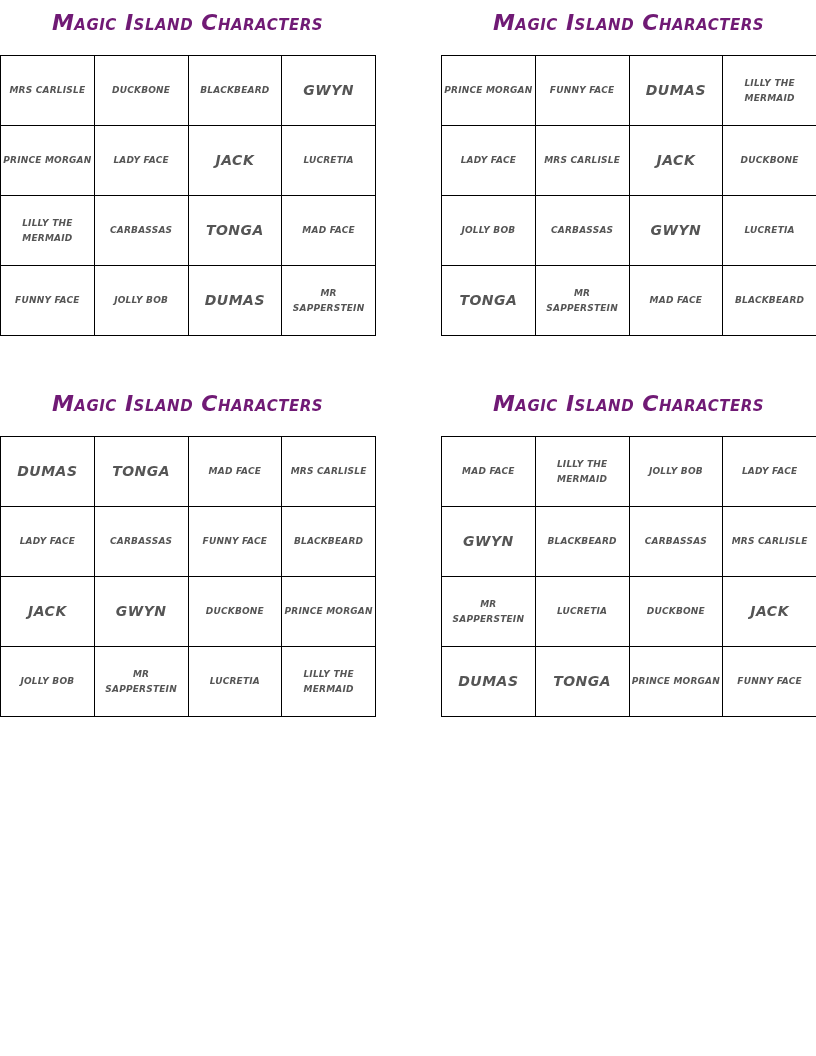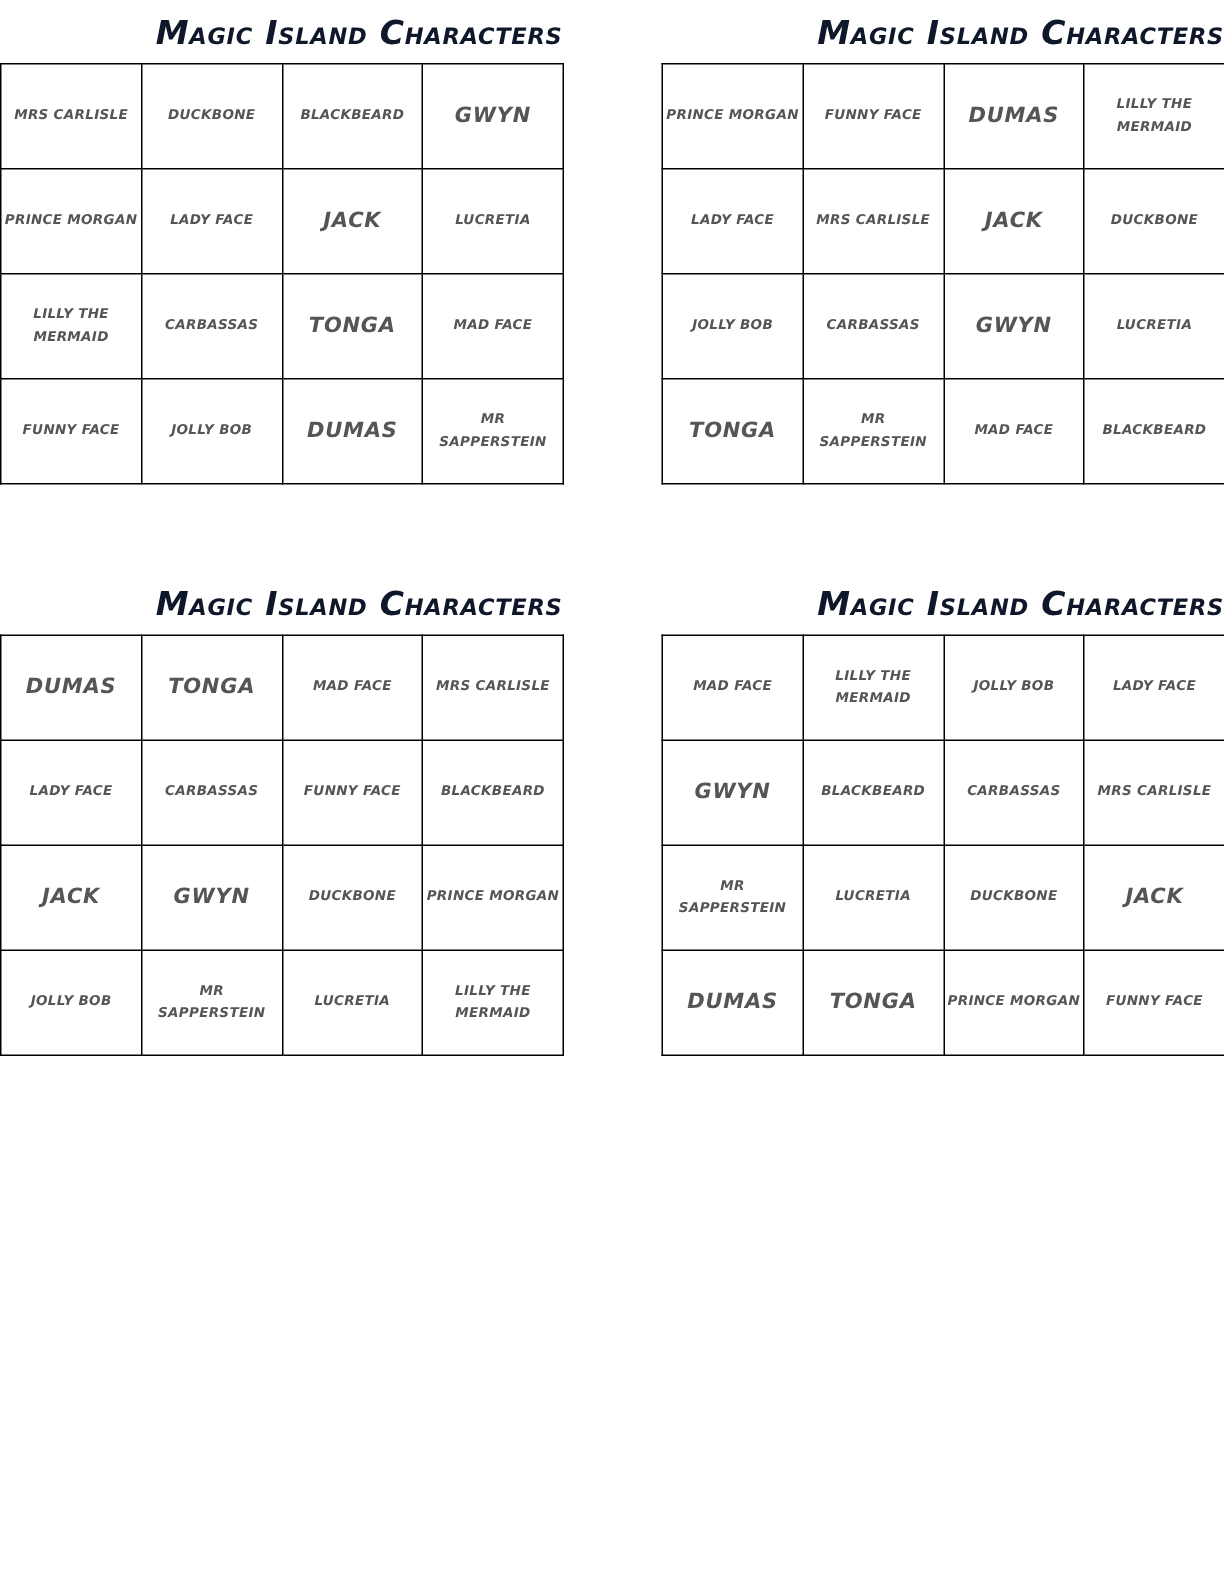--- a/index.html
+++ b/index.html
@@ -1,24 +1,24 @@
 <!DOCTYPE html>
 <html><head>
 <meta charset="utf-8">
 <style>
   html, body { margin: 0; padding: 0; background: #ffffff; }
   body { width: 816px; height: 1056px; position: relative; overflow: hidden; font-family: "DejaVu Sans", sans-serif; }
   .card { position: absolute; width: 375px; }
   .card-title {
     position: absolute; left: 0; width: 375px; top: 10px; height: 34px;
-    text-align: right; font-family: "DejaVu Sans", sans-serif; font-weight: bold; font-style: italic;
-    font-size: 22px; letter-spacing: 0.5px; color: #0f172a; font-variant: small-caps;
+    text-align: center; font-family: "DejaVu Sans", sans-serif; font-weight: bold; font-style: italic;
+    font-size: 22px; letter-spacing: 0.5px; color: #701a75; font-variant: small-caps;
   }
   .grid {
-    position: absolute; top: 42px; left: 0; width: 375px; height: 281px;
+    position: absolute; top: 55px; left: 0; width: 375px; height: 281px;
     border-collapse: collapse; table-layout: fixed;
   }
   .grid td {
     border: 1.5px solid #000; width: 93.75px; height: 69px; padding: 0 2px;
     text-align: center; vertical-align: middle; color: #555;
     font-family: "DejaVu Sans", sans-serif; font-style: italic; font-weight: bold;
     font-size: 9px; text-transform: uppercase; line-height: 15px; letter-spacing: 0.2px;
     font-variant: small-caps; box-sizing: border-box;
   }
   .grid td.big { font-size: 14px; letter-spacing: 0.5px; font-style: italic; }

